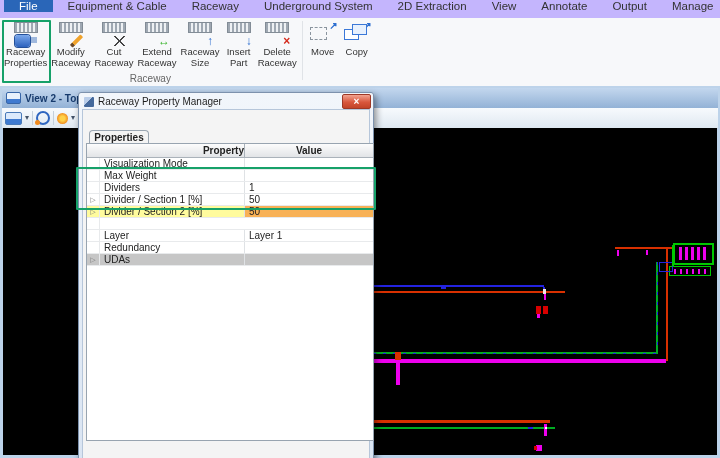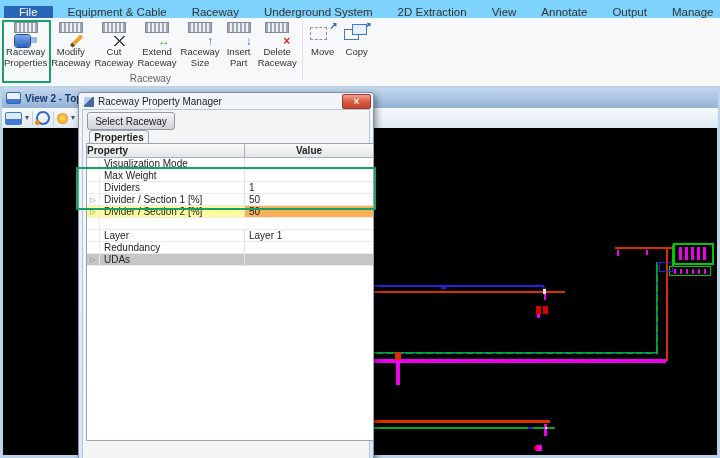--- a/index.html
+++ b/index.html
@@ -1,21 +1,21 @@
 <!DOCTYPE html>
 <html><head>
 <meta charset="utf-8">
 <style>
   html,body{margin:0;padding:0}
   body{width:720px;height:458px;position:relative;overflow:hidden;background:#fff;
        font-family:"Liberation Sans",sans-serif;-webkit-font-smoothing:antialiased}
 
   
-  .menubar{position:absolute;left:0;top:0;width:720px;height:18px;background:#7dd3fc;
-           border-bottom:1px solid #e6e8eb;display:flex;align-items:flex-end;font-size:11.5px;color:#333}
+  .menubar{position:absolute;left:0;top:0;width:720px;height:18px;background:#c4b5fd;
+           border-bottom:1px solid #e6e8eb;display:flex;align-items:flex-start;font-size:11.5px;color:#333}
   .tab{padding:0 10px;display:flex;align-items:center;margin-right:5px;white-space:nowrap;cursor:default}
   .tab.file{background:#2a66b8;color:#fff;padding:0 15px;margin-left:4px}
 
   
   .ribbon{position:absolute;left:0;top:18px;width:720px;height:68px;background:#f7f8fa;
           border-bottom:1px solid #d9dce0}
   .ribbon-groups{display:flex;height:67px;align-items:stretch}
   .rgroup{position:relative;display:flex;align-items:flex-start;padding:1px 2px 12px 2px}
   .glabel{position:absolute;left:0;right:0;bottom:1px;text-align:center;font-size:10px;color:#666;height:11px;line-height:11px}
   .rsep{width:1px;background:#e0e3e7;margin:3px 1px 5px 1px}
@@ -73,21 +73,21 @@
   .dbody{position:absolute;left:3px;top:16px;right:3px;bottom:3px;background:#f4f4f4;border:1px solid #b6c6da}
   .btn{background:linear-gradient(#f9f9f9,#e2e3e5 45%,#d3d4d7);border:1px solid #8d99a6;border-radius:3px;
        display:flex;align-items:center;justify-content:center;font-size:10px;color:#222;cursor:default}
   .select-btn{position:absolute;left:4px;top:2px;width:86px;height:16px}
   .ptab{position:absolute;left:6px;top:20px;width:58px;height:13px;background:#f4f4f4;
         border:1px solid #9aa6b2;border-bottom:none;border-radius:4px 4px 0 0;
         display:flex;align-items:center;justify-content:center;font-weight:bold}
   .grid{position:absolute;left:3px;top:33px;width:286px;height:296px;background:#fff;border:1px solid #98a4b0;overflow:hidden}
   .ghead{display:flex;height:13px;line-height:13px;background:linear-gradient(#fcfcfc,#e2e4e7);
          border-bottom:1px solid #aab2ba;font-weight:bold}
-  .ghead .h1{width:157px;text-align:left;border-right:1px solid #aab2ba}
+  .ghead .h1{width:157px;text-align:right;border-right:1px solid #aab2ba}
   .ghead .h2{flex:1;text-align:center}
   .grow{display:flex;height:11px;line-height:11px;border-bottom:1px solid #e8eaec;white-space:nowrap}
   .gc0{width:12px;border-right:1px solid #e8eaec;font-size:7px;color:#777;text-align:center;line-height:11px}
   .gc1{width:140px;padding-left:4px;border-right:1px solid #dfe2e5;overflow:hidden}
   .gc2{flex:1;padding-left:4px;overflow:hidden}
   .grow.gray{background:#c6c6c6}
   .grow.selected .gc0,.grow.selected .gc1{background:#fffb9d}
   .grow.selected .gc2{background:#f8b156}
   .dlg-buttons{position:absolute;left:3px;right:3px;bottom:2px;height:16px}
   .help-btn{position:absolute;left:3px;top:0;width:52px;height:15px}
@@ -239,21 +239,20 @@
     <div class="shape" style="left: 534px; top: 446px; width: 3px; height: 4px; background: rgb(216, 0, 0);"></div>
   </div>
 
 <div class="dialog">
   <div class="dtitle">
     <span class="dlg-ico"></span>
     <span class="dtitle-text">Raceway Property Manager</span>
     <span class="dclose">×</span>
   </div>
   <div class="dbody">
-    <div class="btn select-btn">Select Raceway</div>
     <div class="ptab">Properties</div>
     <div class="grid">
       <div class="ghead">
         <div class="h1">Property</div>
         <div class="h2">Value</div>
       </div>
       <div>
           <div class="grow">
             <div class="gc0"></div>
             <div class="gc1">Visualization Mode</div>

